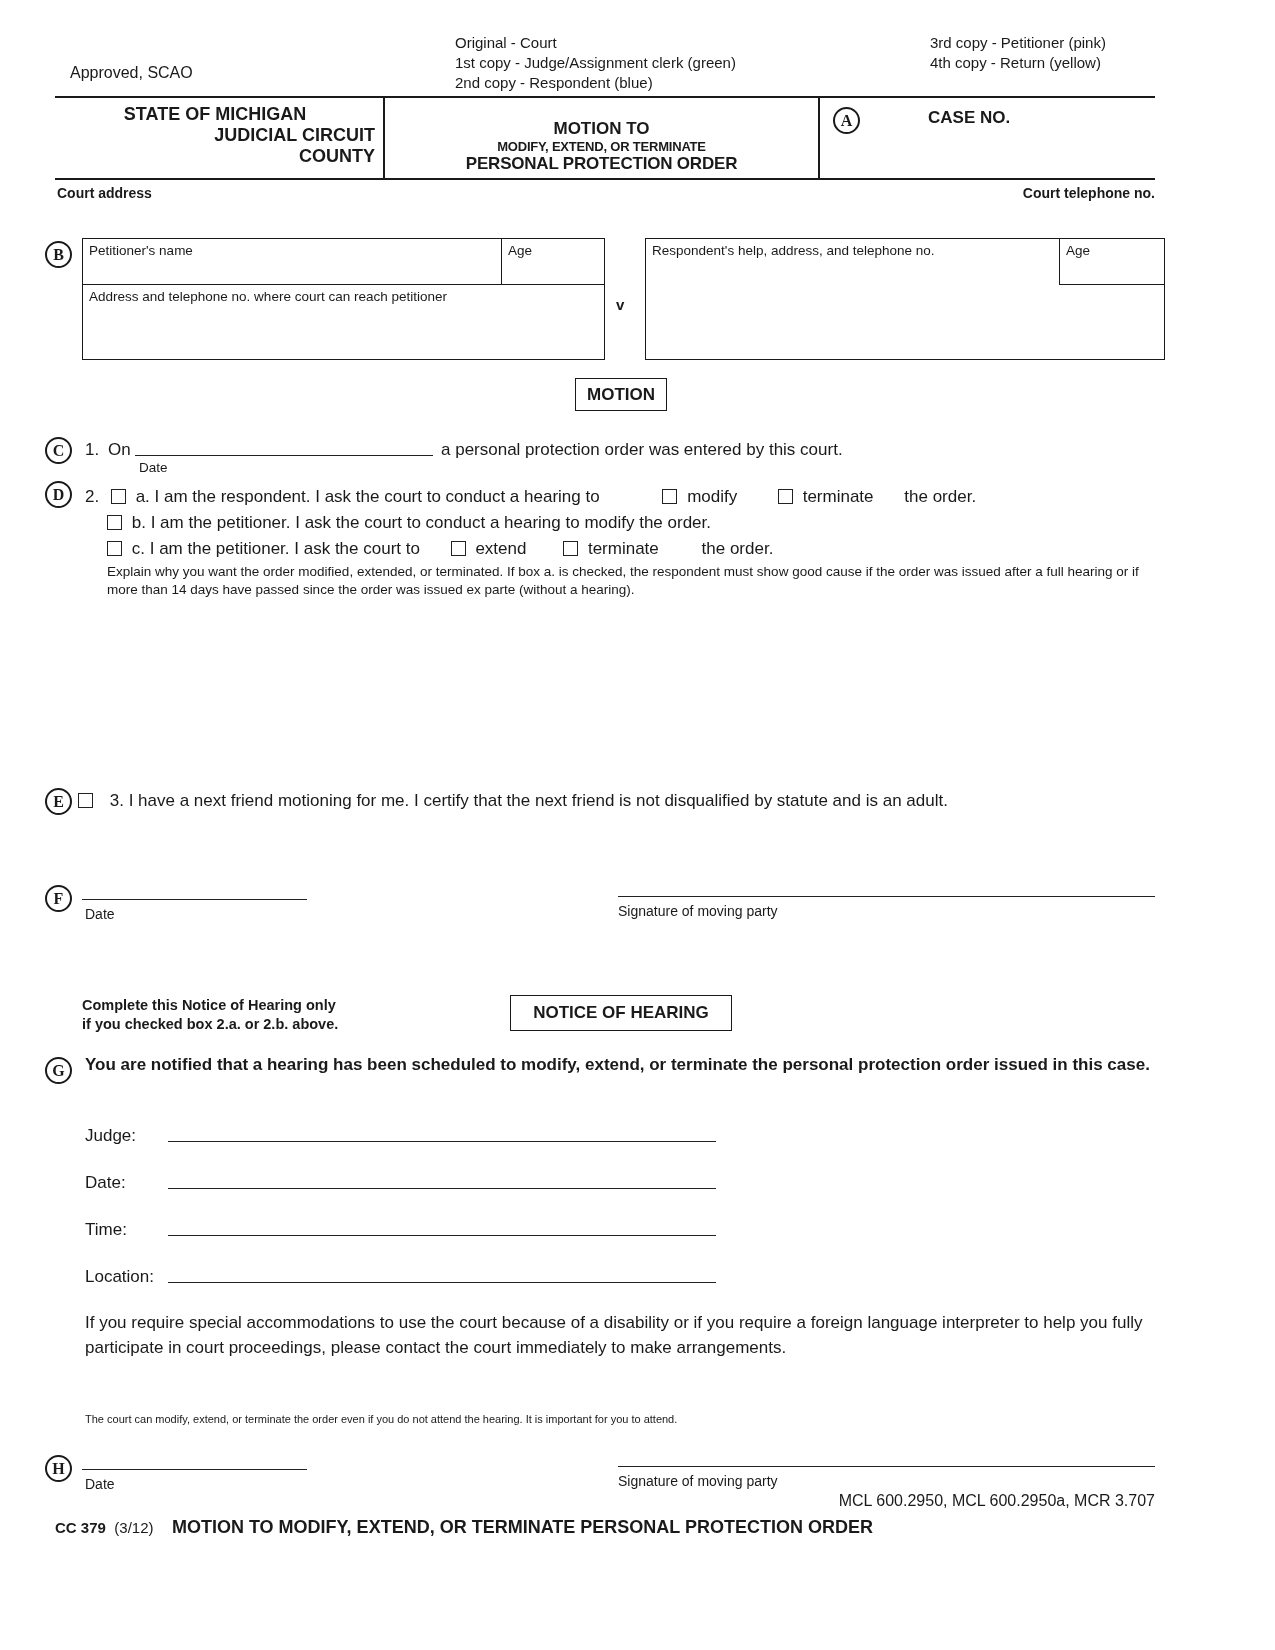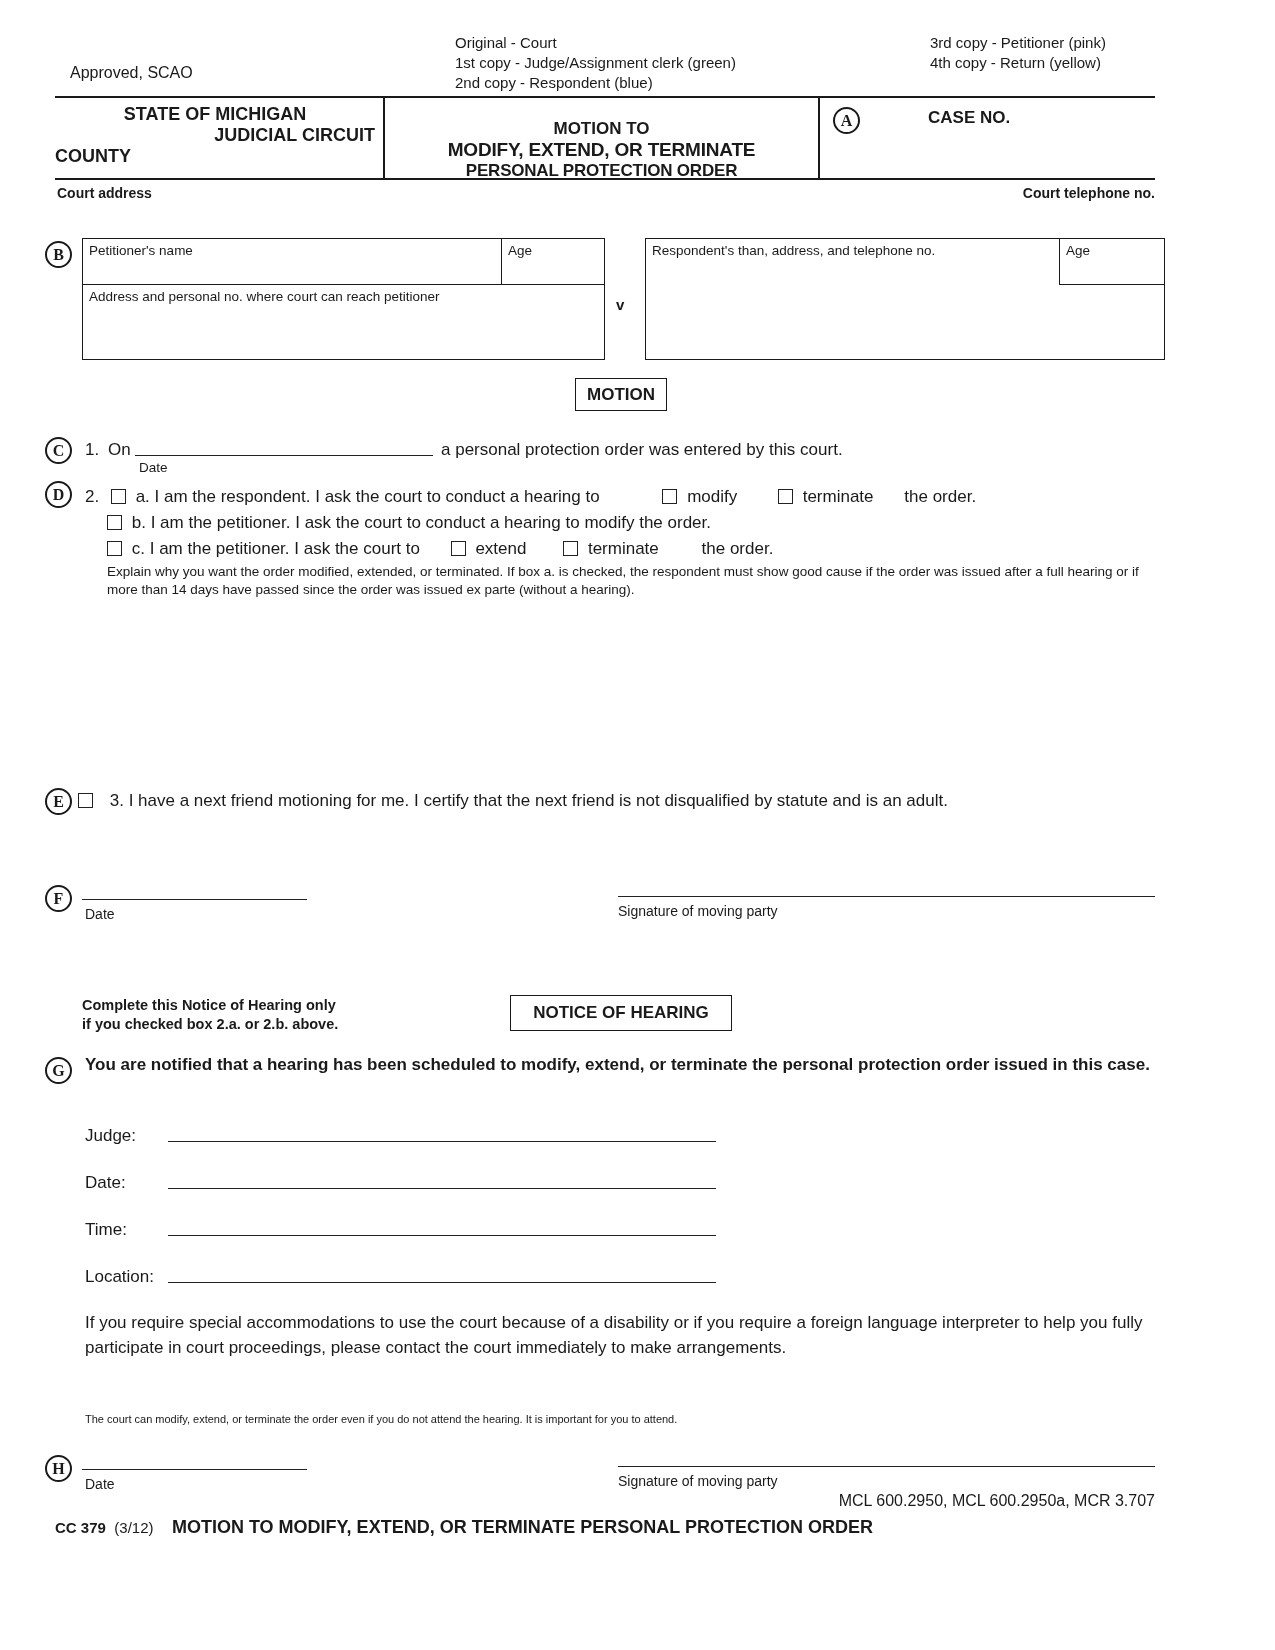--- a/index.html
+++ b/index.html
@@ -43,51 +43,51 @@
 
   <div class="abs" style="left:930px; top:33px; font-size:15px; line-height:20px;">
     <div>3rd copy - Petitioner (pink)</div>
     <div>4th copy - Return (yellow)</div>
   </div>
 
   <div class="abs" style="left:55px; top:96px; width:1100px; height:84px; border-top:2px solid #1a1a1a; border-bottom:2px solid #1a1a1a;">
     <div class="abs" style="left:0; top:0; width:330px; height:100%; border-right:2px solid #1a1a1a; padding:6px 8px 0 0;">
       <div class="b" style="font-size:18px; text-align:center;">STATE OF MICHIGAN</div>
       <div class="b" style="font-size:18px; text-align:right;">JUDICIAL CIRCUIT</div>
-      <div class="b" style="font-size:18px; ">COUNTY</div>
+      <div class="b" style="font-size:18px; text-align:right;">COUNTY</div>
     </div>
     <div class="abs" style="left:330px; top:0; width:435px; height:100%; border-right:2px solid #1a1a1a; padding-top:21px; text-align:center;">
       <div class="b" style="font-size:17px;">MOTION TO</div>
-      <div class="b" style="font-size:19px; letter-spacing:-0.2px;text-align:center;">MODIFY, EXTEND, OR TERMINATE</div>
+      <div class="b" style="font-size:13px; letter-spacing:-0.2px;text-align:center;">MODIFY, EXTEND, OR TERMINATE</div>
       <div class="b" style="font-size:17px; letter-spacing:-0.2px;">PERSONAL PROTECTION ORDER</div>
     </div>
     <div class="abs" style="left:765px; top:0; width:335px; height:100%;">
       <div class="circle abs" style="left:13px; top:9px;">A</div>
       <div class="b abs" style="left:108px; top:10px; font-size:17px;">CASE NO.</div>
     </div>
   </div>
 
   <div class="abs b" style="left:57px; top:185px; font-size:14px;">Court address</div>
   <div class="abs b" style="right:120px; top:185px; font-size:14px;">Court telephone no.</div>
 
   <div class="circle abs" style="left:45px; top:241px;">B</div>
 
   <div class="abs box" style="left:82px; top:238px; width:523px; height:122px;">
     <div style="display:flex; height:46px; border-bottom:1.6px solid #1a1a1a;">
       <div class="sm" style="flex:1; padding:4px 6px;">Petitioner's name</div>
       <div class="sm" style="width:103px; border-left:1.6px solid #1a1a1a; padding:4px 6px;">Age</div>
     </div>
-    <div class="sm" style="padding:4px 6px;">Address and personal no. where court can reach petitioner</div>
+    <div class="sm" style="padding:4px 6px;">Address and telephone no. where court can reach petitioner</div>
   </div>
 
   <div class="abs b" style="left:616px; top:296px; font-size:15px;">v</div>
 
   <div class="abs box" style="left:645px; top:238px; width:520px; height:122px;">
     <div style="display:flex;">
-      <div class="sm" style="flex:1; padding:4px 6px;">Respondent's than, address, and telephone no.</div>
+      <div class="sm" style="flex:1; padding:4px 6px;">Respondent's help, address, and telephone no.</div>
       <div class="sm" style="width:105px; height:46px; border-left:1.6px solid #1a1a1a; border-bottom:1.6px solid #1a1a1a; padding:4px 6px;">Age</div>
     </div>
   </div>
 
   <div class="abs b box" style="left:575px; top:378px; width:92px; height:33px; display:flex; align-items:center; justify-content:center; font-size:17px;">MOTION</div>
 
   <div class="circle abs" style="left:45px; top:437px;">C</div>
   <div class="abs md" style="left:85px; top:440px;">
     <span>1.</span>
     <span style="margin-left:4px;">On</span>

